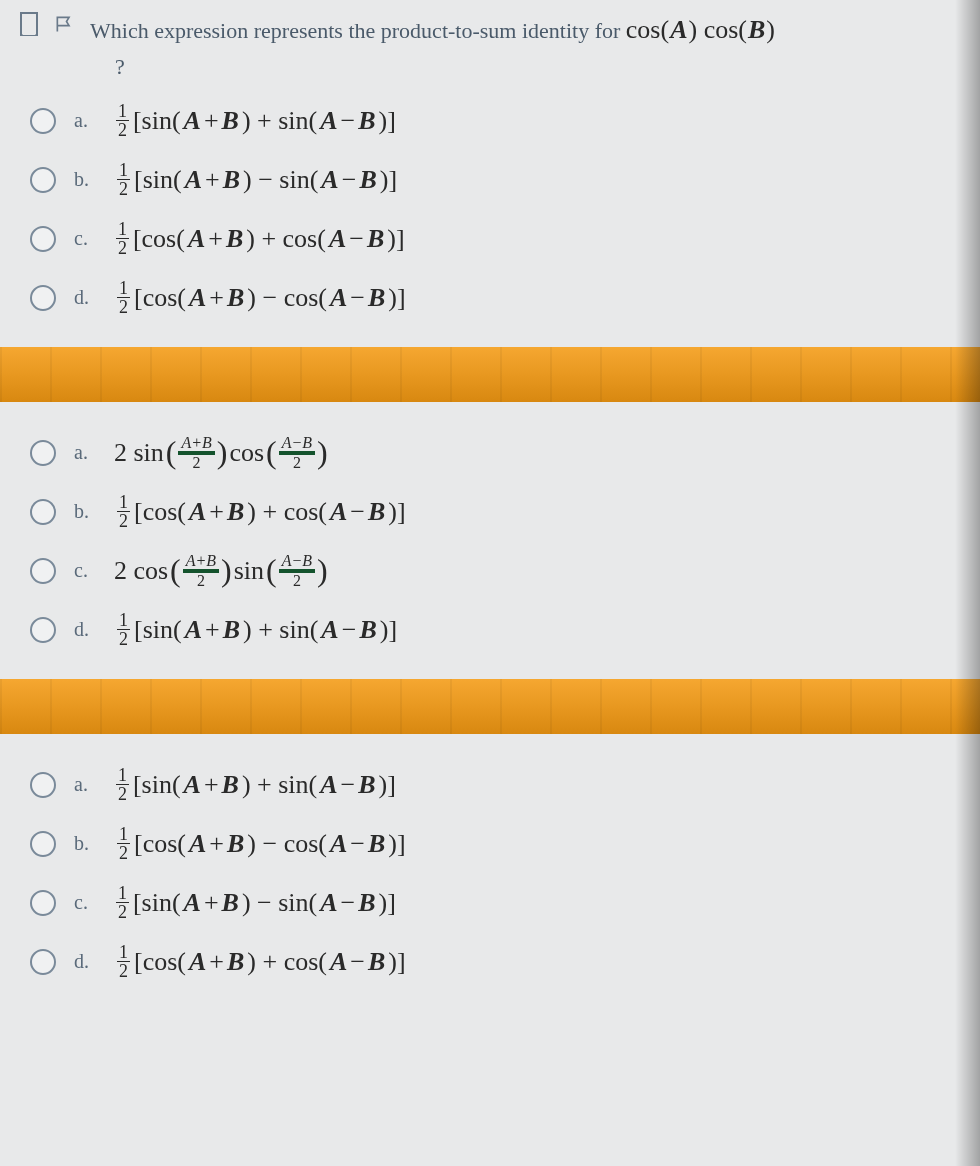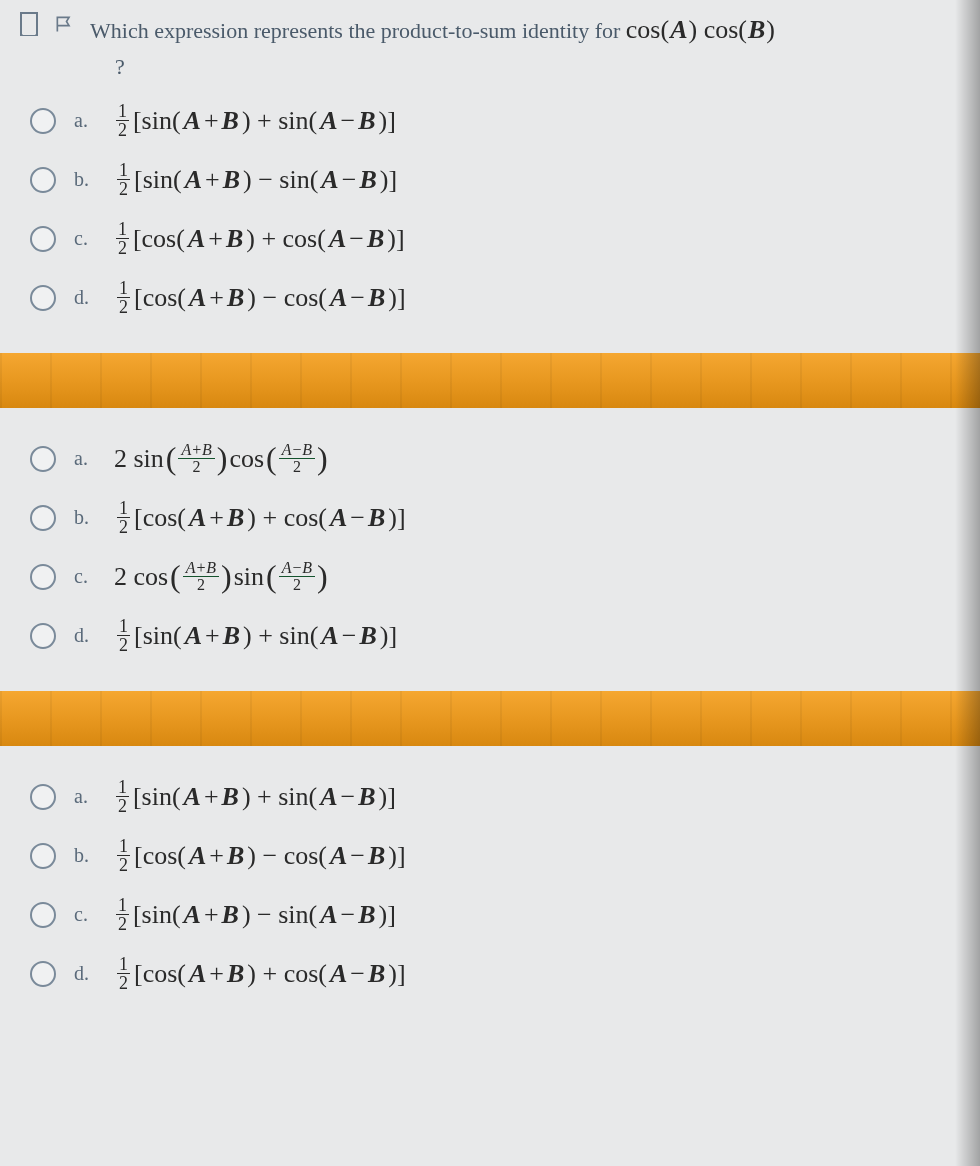--- a/index.html
+++ b/index.html
@@ -10,21 +10,21 @@
     body {
       width: 980px;
       height: 1166px;
       background: #e8e9ea;
       font-family: Georgia, 'Times New Roman', serif;
       color: #3a4a5a;
       overflow: hidden;
       position: relative;
     }
     .question-block {
-      padding: 10px 20px 15px 20px;
+      padding: 10px 20px 9px 20px;
     }
     .question-header {
       display: flex;
       align-items: flex-start;
       gap: 15px;
       margin-bottom: 20px;
     }
     .bookmark-icon {
       width: 18px;
       height: 22px;
@@ -115,21 +115,21 @@
     }
     .sfrac {
       display: inline-flex;
       flex-direction: column;
       align-items: center;
       font-size: 16px;
       line-height: 1;
       vertical-align: middle;
     }
     .sfrac .num {
-      border-bottom: 1px solid #14532d;
+      border-bottom: 4px solid #14532d;
       padding: 0 3px;
       font-style: italic;
     }
     .sfrac .den {
       padding: 0 3px;
     }
     .bigparen {
       font-size: 32px;
       font-weight: 300;
     }

